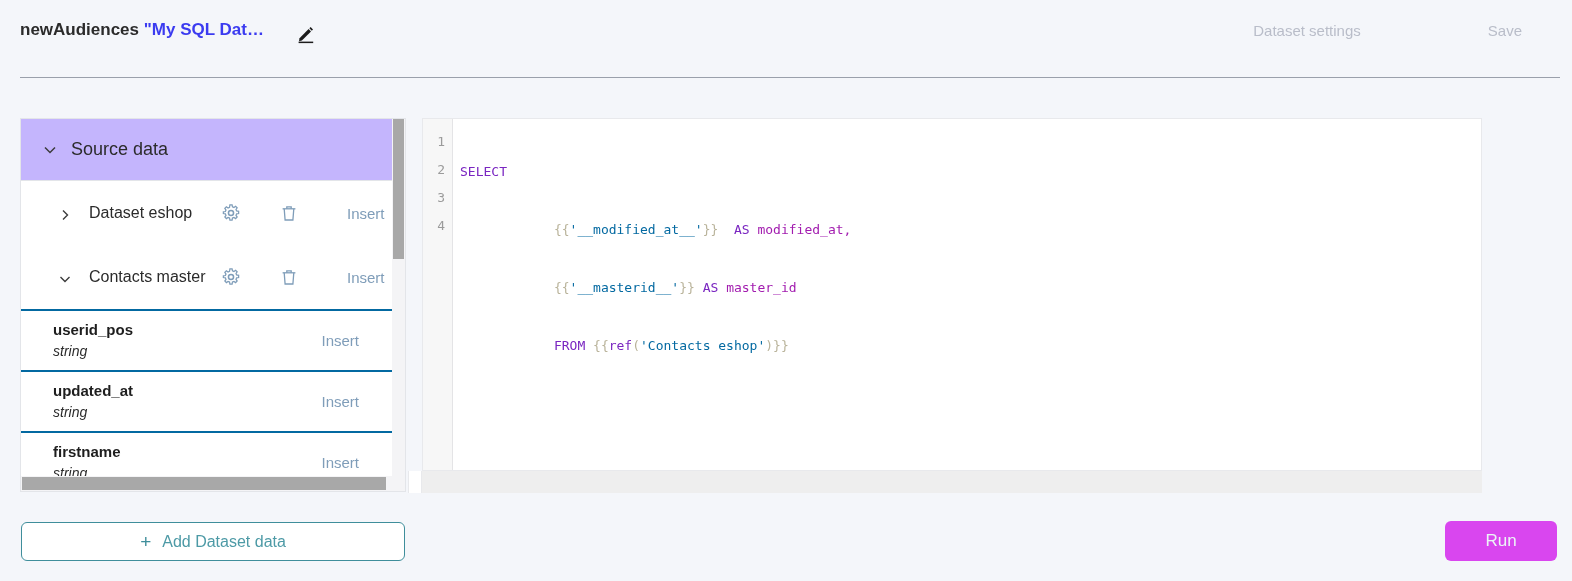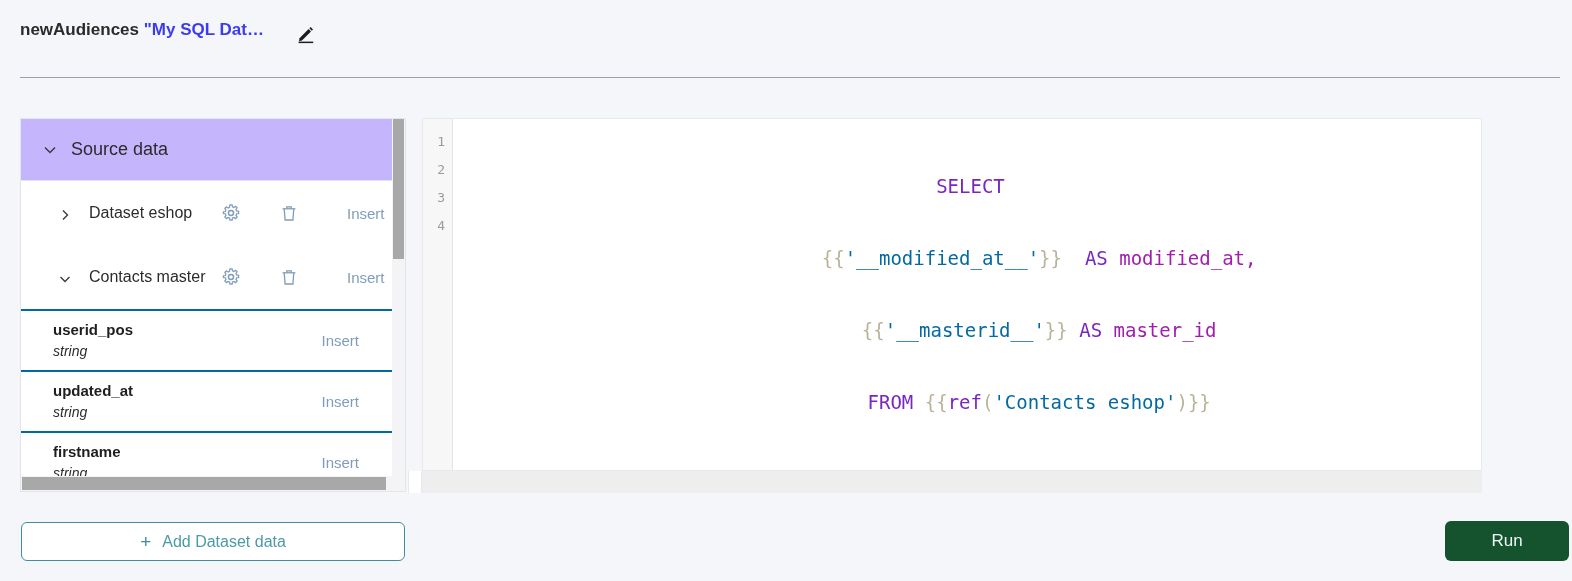--- a/index.html
+++ b/index.html
@@ -232,23 +232,22 @@
     padding-right: 7px;
     font-family: "DejaVu Sans Mono", monospace;
     font-size: 13px;
     color: #9b9b9b;
   }
   .code {
     flex: 1;
     padding-top: 9px;
     padding-left: 7px;
     font-family: "DejaVu Sans Mono", monospace;
-    font-size: 19px;
+    font-size: 13px;
     white-space: pre;
-    text-align: center;
   }
   .code .ln {
     height: 28px;
     line-height: 28px;
   }
   .kw   { color: #7a26c1; }
   .br   { color: #b9b39a; }
   .str  { color: #0369a1; }
   .fn   { color: #7a26c1; }
   .id   { color: #a21caf; }
@@ -295,23 +294,23 @@
   .add-source-btn .plus {
     font-size: 19px;
     margin-right: 11px;
     color: #3f8e9b;
     line-height: 1;
   }
   .run-btn {
     position: absolute;
     left: 1445px;
     top: 521px;
-    width: 124px;
+    width: 112px;
     height: 40px;
-    background: #14532d;
+    background: #d946ef;
     border: none;
     border-radius: 6px;
     color: #ecf5f6;
     font-size: 17px;
     font-family: "Liberation Sans", sans-serif;
     cursor: pointer;
   }
 </style>
 </head>
 <body>
@@ -323,20 +322,24 @@
   </div>
 
   <span class="edit-pencil">
     <svg viewBox="0 0 20 20" width="20" height="20">
       <path d="M3.5 14.2 L12.6 5.1 L15.0 7.5 L5.9 16.6 L3.0 17.2 Z" fill="#1c1c1c"></path>
       <path d="M13.4 4.3 L15.8 6.7 L17.0 5.5 L14.6 3.1 Z" fill="#1c1c1c"></path>
       <rect x="2.6" y="17.6" width="14.6" height="1.5" fill="#1c1c1c"></rect>
     </svg>
   </span>
 
+  <div class="header-actions">
+    <button class="hdr-btn dataset-settings">Dataset settings</button>
+    <button class="hdr-btn save">Save</button>
+  </div>
 </div>
 <div class="header-divider"></div>
 
 <div class="sidebar">
 
   <div class="sidebar-header">
     <span class="chev">
       <svg viewBox="0 0 14 14" width="14" height="14">
         <path d="M2 4.5 L7 9.5 L12 4.5" stroke="#3c3c3c" stroke-width="1.5" fill="none"></path>
       </svg>

